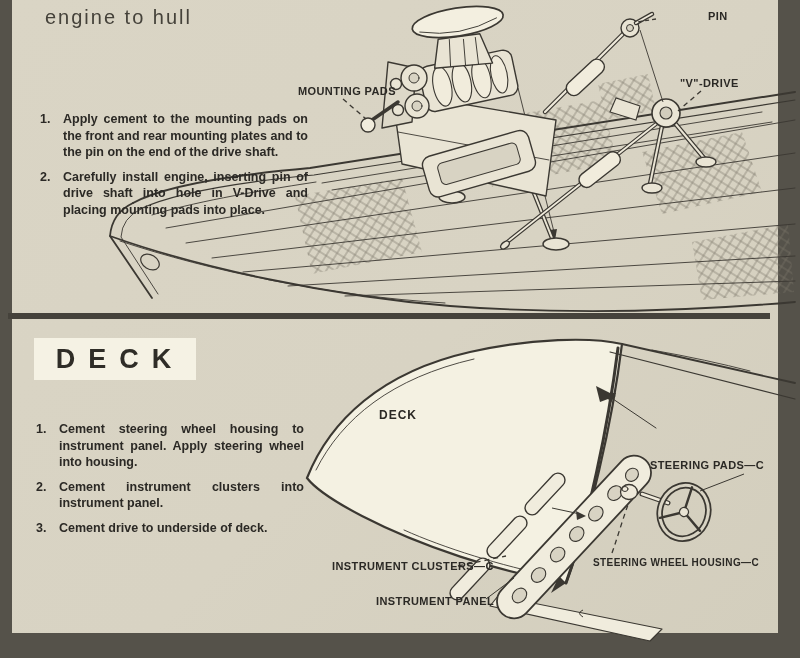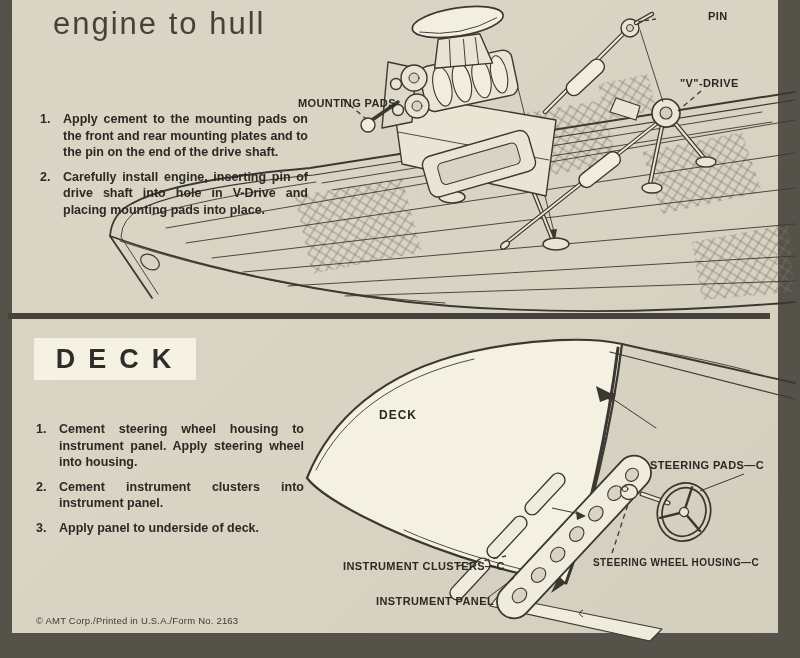--- a/index.html
+++ b/index.html
@@ -2,21 +2,21 @@
 <html><head>
 <meta charset="utf-8">
 <style>
   html,body{margin:0;padding:0;}
   body{background:#55524a;font-family:"Liberation Sans",sans-serif;}
   .screen{position:relative;width:800px;height:658px;background:#55524a;overflow:hidden;}
   .paper{position:absolute;left:12px;top:0;width:766px;height:633px;
          background:linear-gradient(135deg,#dad5c5 0%,#d8d3c3 55%,#d3cebd 100%);}
   .divider{position:absolute;left:8px;top:313px;width:762px;height:6px;background:#45423b;}
   .svg-layer{position:absolute;left:0;top:0;}
-  .title-script{position:absolute;left:53px;top:6px;font-size:31px;letter-spacing:2px;
+  .title-script{position:absolute;left:45px;top:6px;font-size:20px;letter-spacing:2px;
     color:#45423a;font-weight:normal;}
   .deck-box{position:absolute;left:34px;top:338px;width:162px;height:42px;background:#f5f2e4;
     display:flex;align-items:center;justify-content:center;}
   .deck-box span{font-size:27px;font-weight:bold;letter-spacing:13px;padding-left:10px;color:#2f2d27;}
   .steps{position:absolute;display:flex;flex-direction:column;gap:8px;}
   .steps-top{left:40px;top:111px;width:268px;}
   .steps-bottom{left:36px;top:421px;width:268px;}
   .step{display:flex;}
   .step-num{width:23px;flex:none;font-weight:bold;font-size:12.5px;line-height:1.32;color:#2b2925;}
   .step-text{flex:1;font-weight:bold;font-size:12.5px;line-height:1.32;color:#2b2925;
@@ -216,43 +216,42 @@
     <div class="step">
       <span class="step-num">1.</span>
       <span class="step-text">Apply cement to the mounting pads on the front and rear mounting plates and to the pin on the end of the drive shaft.</span>
     </div>
     <div class="step">
       <span class="step-num">2.</span>
       <span class="step-text">Carefully install engine, inserting pin of drive shaft into hole in V-Drive and placing mounting pads into place.</span>
     </div>
   </div>
 
-  <div class="part-label" style="left:254px;top:97px;padding-left:44px;">MOUNTING PADS</div>
+  <div class="part-label" style="left:254px;top:85px;padding-left:44px;">MOUNTING PADS</div>
   <div class="part-label" style="left:661px;top:10px;padding-left:47px;">PIN</div>
   <div class="part-label" style="left:680px;top:77px;">"V"-DRIVE</div>
 
   <div class="deck-box">
     <span>DECK</span>
   </div>
 
   <div class="steps steps-bottom">
     <div class="step">
       <span class="step-num">1.</span>
       <span class="step-text">Cement steering wheel housing to instrument panel. Apply steering wheel into housing.</span>
     </div>
     <div class="step">
       <span class="step-num">2.</span>
       <span class="step-text">Cement instrument clusters into instrument panel.</span>
     </div>
     <div class="step">
       <span class="step-num">3.</span>
-      <span class="step-text">Apply panel to underside of deck.</span>
+      <span class="step-text">Cement drive to underside of deck.</span>
     </div>
   </div>
 
   <div class="part-label" style="left:379px;top:408px;font-size:12px;letter-spacing:1px;">DECK</div>
   <div class="part-label" style="left:650px;top:459px;">STEERING PADS—C</div>
   <div class="part-label" style="left:593px;top:557px;font-size:10px;text-align:right;">STEERING WHEEL HOUSING—C</div>
-  <div class="part-label" style="left:306px;top:560px;padding-left:37px;">INSTRUMENT CLUSTERS—C</div>
+  <div class="part-label" style="left:295px;top:560px;padding-left:37px;">INSTRUMENT CLUSTERS—C</div>
   <div class="part-label" style="left:376px;top:595px;">INSTRUMENT PANEL</div>
 
-  <div class="footer-text">© AMT Corp./Printed in U.S.A./Form No. 2163</div>
 </div>
 
 </body></html>

